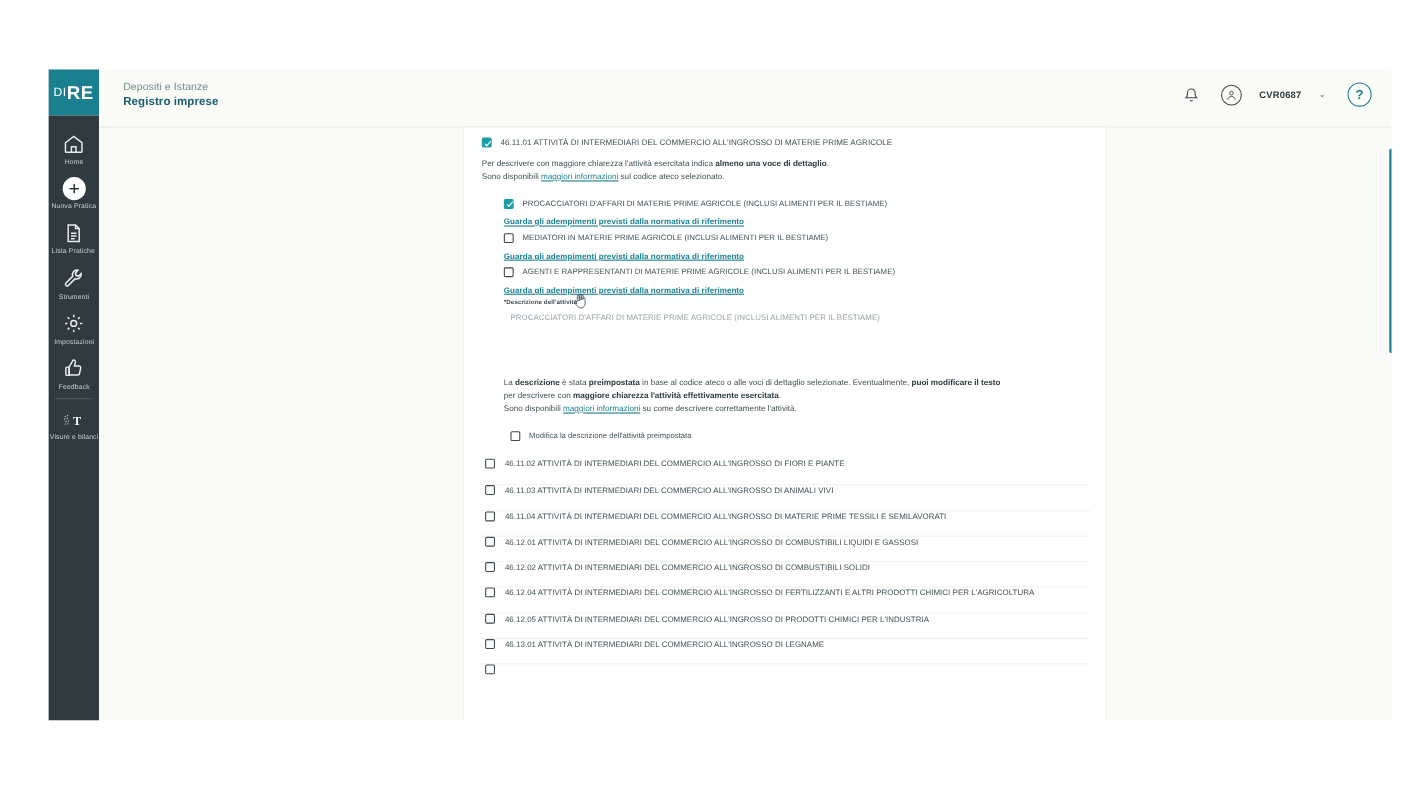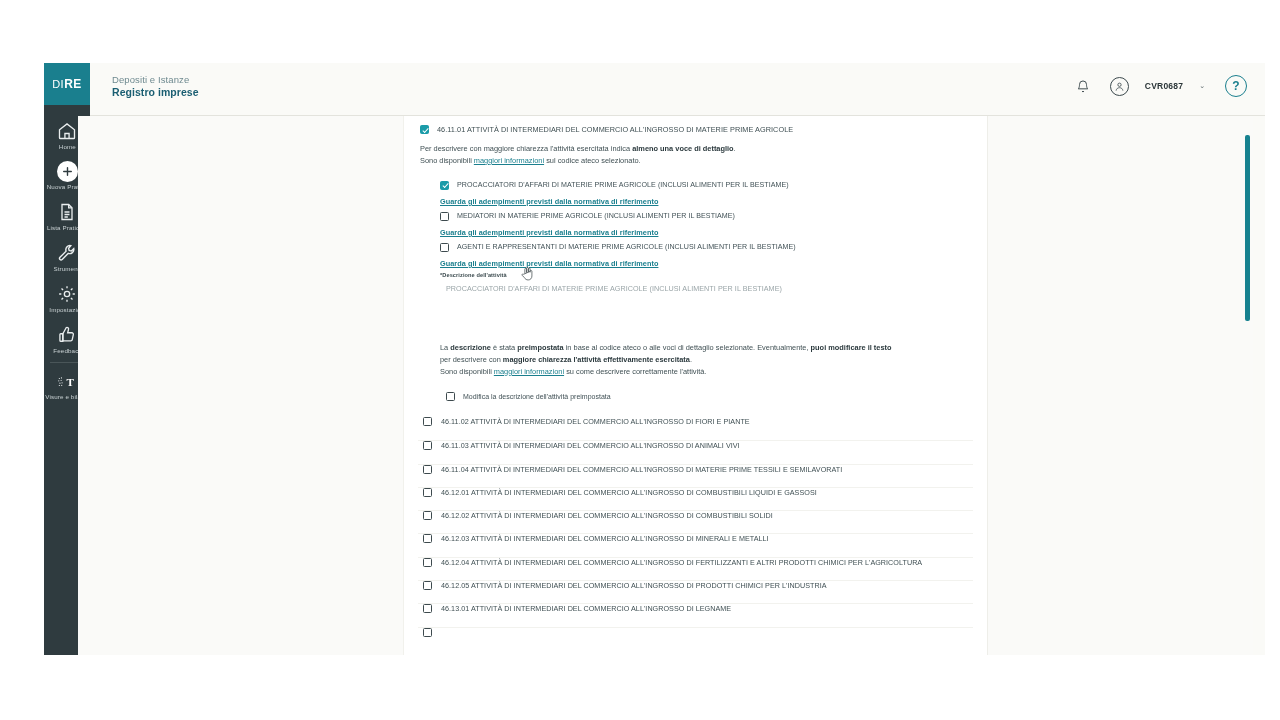--- a/index.html
+++ b/index.html
@@ -23,21 +23,21 @@
   #brand {
     position: absolute; left: 0; top: 0;
     width: 46px; height: 42px;
     background: #1a7f8e;
     color: #ffffff;
     display: flex; flex-direction: row;
     align-items: center; justify-content: center;
     line-height: 1;
   }
   #brand .b1 { font-size: 11px; letter-spacing: .5px; font-weight: 400; }
-  #brand .b2 { font-size: 12px; letter-spacing: .5px; font-weight: 700; }
+  #brand .b2 { font-size: 17px; letter-spacing: .5px; font-weight: 700; }
 
   
   #sidebar {
     position: absolute; left: 0; top: 42px;
     width: 46px; height: 550px;
     background: #2f3b3f;
     padding-top: 8px;
   }
   .side-item {
     width: 46px;
@@ -108,21 +108,21 @@
   #help-btn {
     width: 22px; height: 22px; border-radius: 50%;
     border: 1.3px solid #1a7f8e; color: #1a7f8e;
     display: flex; align-items: center; justify-content: center;
     font-size: 12px; font-weight: 700; cursor: pointer;
     line-height: 1;
   }
 
   
   #content {
-    position: absolute; left: 34px; top: 53px;
+    position: absolute; left: 52px; top: 53px;
     width: 1175px; height: 539px;
     background: #fafaf8;
   }
 
   
   #card {
     position: absolute;
     left: 325px; top: 0;
     width: 585px; height: 539px;
     background: #ffffff;
@@ -443,24 +443,20 @@
           <div class="ateco-item">
             <span class="cb"></span>
             <span class="albl">46.12.01 ATTIVITÀ DI INTERMEDIARI DEL COMMERCIO ALL'INGROSSO DI COMBUSTIBILI LIQUIDI E GASSOSI</span>
           </div>
           <div class="ateco-item">
             <span class="cb"></span>
             <span class="albl">46.12.02 ATTIVITÀ DI INTERMEDIARI DEL COMMERCIO ALL'INGROSSO DI COMBUSTIBILI SOLIDI</span>
           </div>
           <div class="ateco-item">
             <span class="cb"></span>
-            <span class="albl">46.12.03 ATTIVITÀ DI INTERMEDIARI DEL COMMERCIO ALL'INGROSSO DI MINERALI E METALLI</span>
-          </div>
-          <div class="ateco-item">
-            <span class="cb"></span>
             <span class="albl">46.12.04 ATTIVITÀ DI INTERMEDIARI DEL COMMERCIO ALL'INGROSSO DI FERTILIZZANTI E ALTRI PRODOTTI CHIMICI PER L'AGRICOLTURA</span>
           </div>
           <div class="ateco-item">
             <span class="cb"></span>
             <span class="albl">46.12.05 ATTIVITÀ DI INTERMEDIARI DEL COMMERCIO ALL'INGROSSO DI PRODOTTI CHIMICI PER L'INDUSTRIA</span>
           </div>
           <div class="ateco-item">
             <span class="cb"></span>
             <span class="albl">46.13.01 ATTIVITÀ DI INTERMEDIARI DEL COMMERCIO ALL'INGROSSO DI LEGNAME</span>
           </div>

